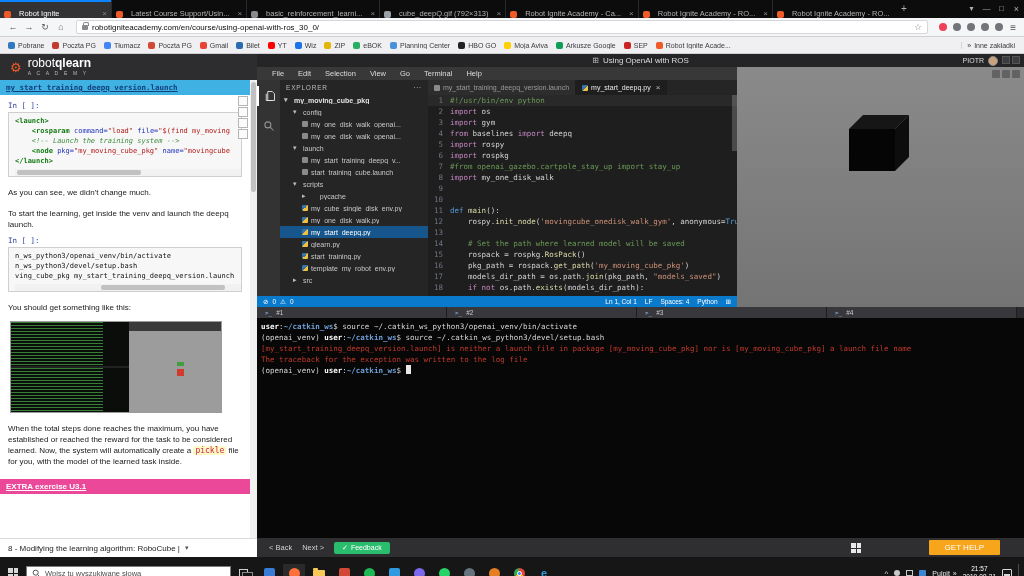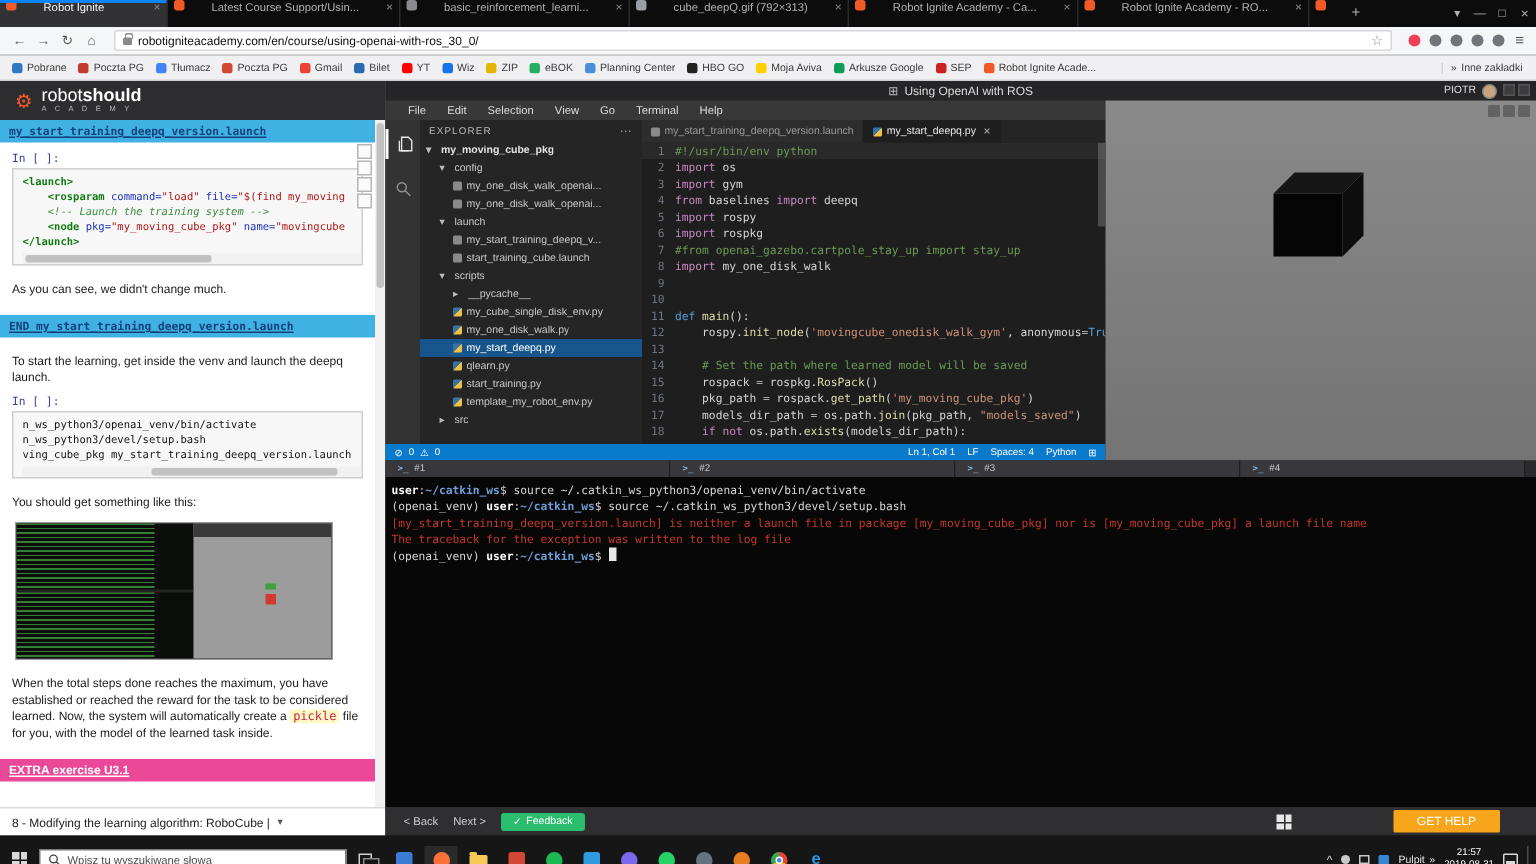--- a/index.html
+++ b/index.html
@@ -2,21 +2,21 @@
 <html><head>
 <meta charset="utf-8">
 <style>
 *{margin:0;padding:0;box-sizing:border-box}
 html,body{width:1024px;height:576px;overflow:hidden;background:#000;font-family:"Liberation Sans",sans-serif}
 #screen{position:relative;width:1024px;height:576px;overflow:hidden;background:#101010}
 
 
 #tabbar{position:absolute;left:0;top:0;width:1024px;height:18px;background:#0c0c0d;display:flex;align-items:stretch}
 #tabs{display:flex;width:896px;overflow:hidden}
-.tab{flex:0 0 112px;display:flex;align-items:flex-start;gap:18px;padding:0 4px;border-right:1px solid #2a2a2e;color:#b1b1b3;font-size:7.5px;position:relative;cursor:default}
+.tab{flex:0 0 112px;display:flex;align-items:flex-end;gap:8px;padding:0 4px;border-right:1px solid #2a2a2e;color:#b1b1b3;font-size:7.5px;position:relative;cursor:default}
 .tab.active{background:#323234;color:#f9f9fa}
 .tab.active::before{content:"";position:absolute;top:0;left:0;right:0;height:2px;background:#0a84ff}
 .fav{width:7px;height:7px;border-radius:2px;flex:none}
 .ttl{flex:1;white-space:nowrap;overflow:hidden;text-overflow:ellipsis}
 .tclose{color:#8a8a8e;font-size:8px;flex:none}
 .newtab{width:16px;line-height:18px;text-align:center;color:#b1b1b3;font-size:10px}
 .tspacer{flex:1}
 .tabctrl,.winctl{width:15px;line-height:18px;text-align:center;color:#b1b1b3;font-size:8px}
 .winctl.close{font-size:9px}
 
@@ -319,41 +319,40 @@
     <div class="bm-other">
       <span>»</span>
       <span>Inne zakładki</span>
     </div>
   </div>
 
   <div id="notebook">
     <div id="nb-head">
       <span id="gear" style="color: rgb(240, 90, 40);">⚙</span>
       <div>
-        <div class="brand"><span>robot</span><b>should</b></div>
+        <div class="brand"><span>robot</span><b>qlearn</b></div>
         <div class="brand-sub">A C A D E M Y</div>
       </div>
     </div>
     <div id="nb-body">
       <div class="nb-heading blue" style="background: rgb(63, 178, 227);">my_start_training_deepq_version.launch</div>
       <div class="nb-prompt">In [ ]:</div>
       <div class="codebox">
         <div id="cell1-code">
             <div class="cl"><span class="nk-tag">&lt;launch&gt;</span></div>
             <div class="cl"><span class="nk-pl">    </span><span class="nk-tag">&lt;rosparam</span><span class="nk-attr"> command=</span><span class="nk-str">"load"</span><span class="nk-attr"> file=</span><span class="nk-str">"$(find my_moving</span></div>
             <div class="cl"><span class="nk-cm">    &lt;!-- Launch the training system --&gt;</span></div>
             <div class="cl"><span class="nk-pl">    </span><span class="nk-tag">&lt;node</span><span class="nk-attr"> pkg=</span><span class="nk-str">"my_moving_cube_pkg"</span><span class="nk-attr"> name=</span><span class="nk-str">"movingcube</span></div>
             <div class="cl"><span class="nk-tag">&lt;/launch&gt;</span></div>
           </div>
         <div class="hscroll">
             <div class="hthumb t1"></div>
           </div>
       </div>
       <div class="nb-para">As you can see, we didn't change much.</div>
-      <div class="nb-heading blue" style="margin-top: 12px; background: rgb(63, 178, 227);">END my_start_training_deepq_version.launch</div>
       <div class="nb-para">To start the learning, get inside the venv and launch the deepq launch.</div>
       <div class="nb-prompt">In [ ]:</div>
       <div class="codebox">
         <div id="cell2-code">
             <div class="cl nk2">n_ws_python3/openai_venv/bin/activate</div>
             <div class="cl nk2">n_ws_python3/devel/setup.bash</div>
             <div class="cl nk2">ving_cube_pkg my_start_training_deepq_version.launch</div>
           </div>
         <div class="hscroll">
             <div class="hthumb t2"></div>

